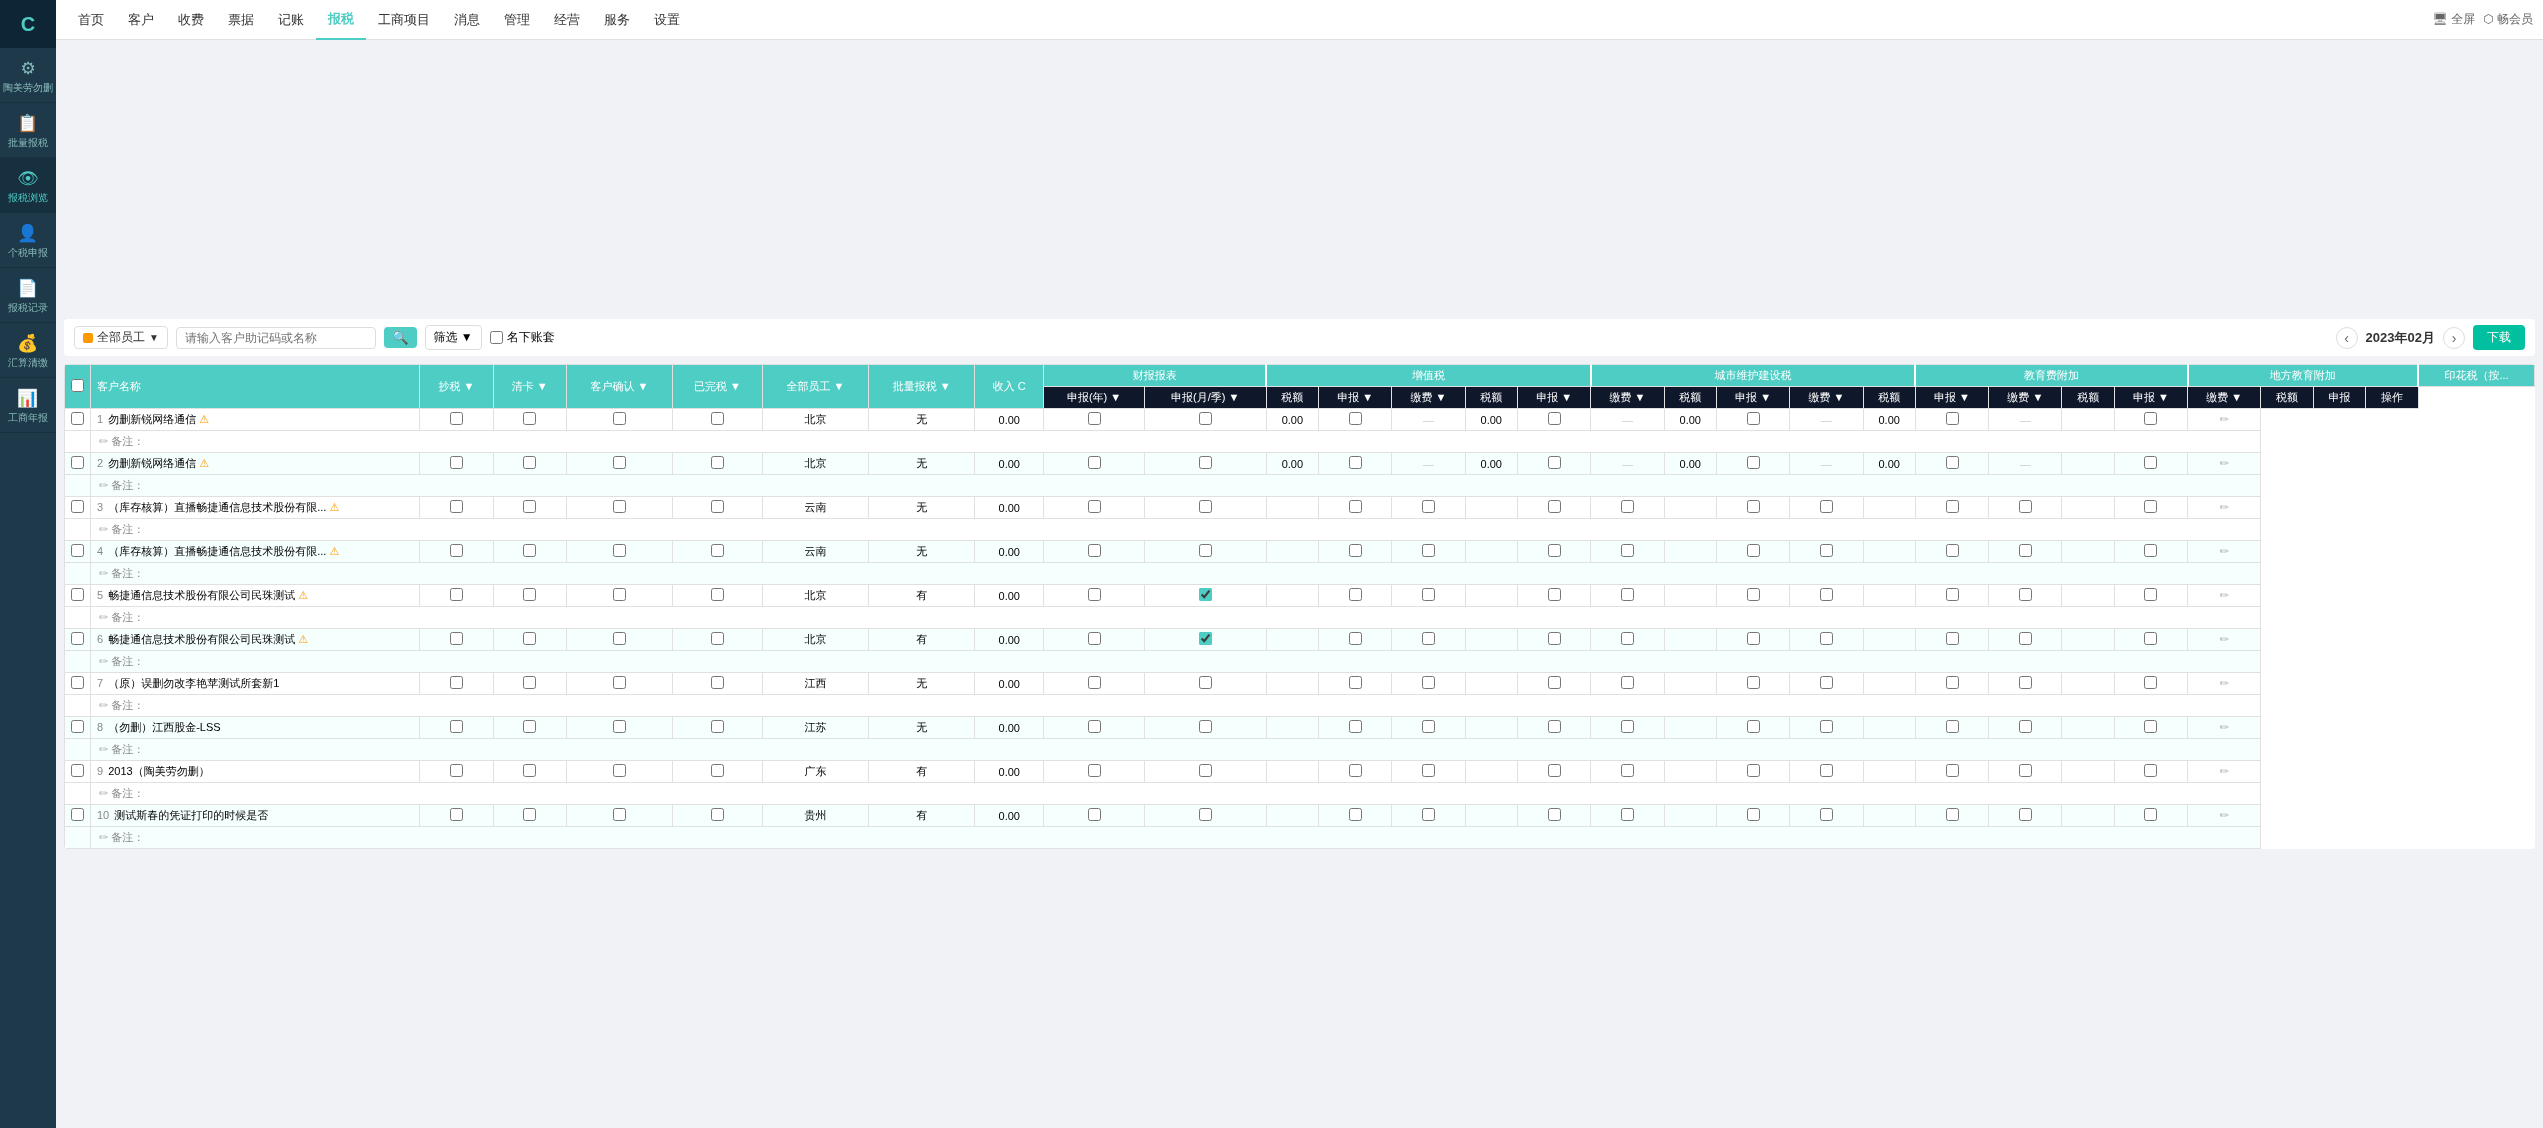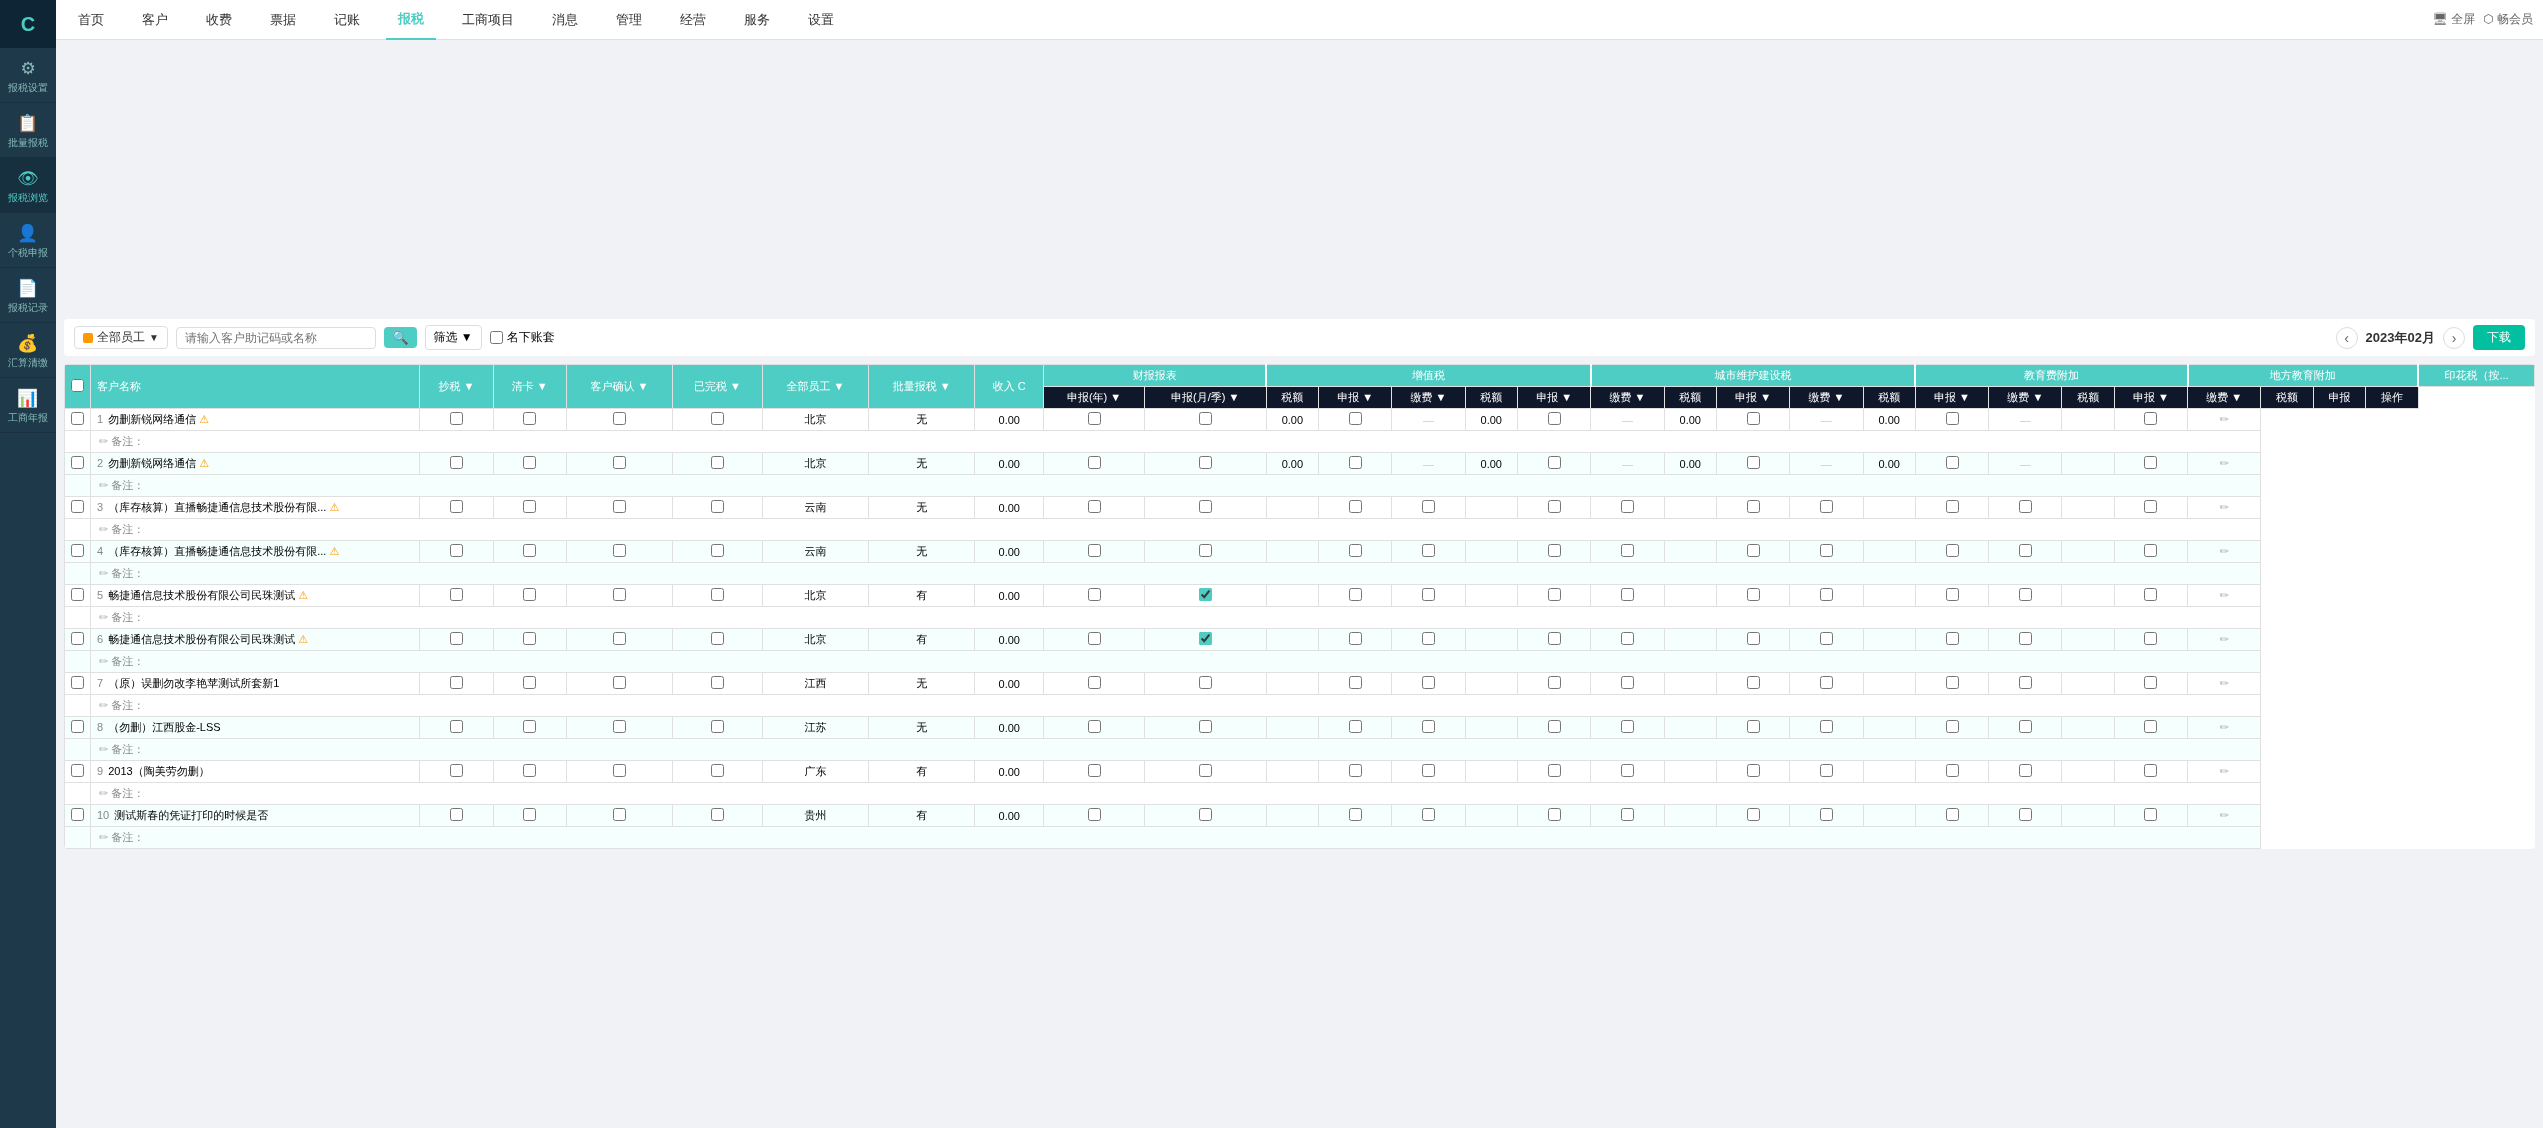--- a/index.html
+++ b/index.html
@@ -12,21 +12,21 @@
       flex-direction: column;
       overflow: hidden;
     }
     .topnav {
       background: #fff;
       height: 40px;
       display: flex;
       align-items: center;
       padding: 0 10px;
       border-bottom: 1px solid #e0e0e0;
-      gap: 14px;
+      gap: 0;
     }
     .topnav-item {
       padding: 0 12px;
       height: 40px;
       display: flex;
       align-items: center;
       cursor: pointer;
       font-size: 13px;
       color: #333;
     }
@@ -216,21 +216,21 @@
   </style>
 </head>
 <body>
 
 <div class="sidebar-nav">
   <div style="width:56px;height:48px;background:#0e2535;display:flex;align-items:center;justify-content:center;">
     <span style="color:#4ecdc4;font-size:20px;font-weight:bold;">C</span>
   </div>
   <div class="snav-item">
     <span class="sicon">⚙</span>
-    <span class="snav-label">报税设置</span>
+    <span class="snav-label">陶美劳勿删</span>
   </div>
   <div class="snav-item">
     <span class="sicon">📋</span>
     <span class="snav-label">批量报税</span>
   </div>
   <div class="snav-item active">
     <span class="sicon">👁</span>
     <span class="snav-label">报税浏览</span>
   </div>
   <div class="snav-item">

